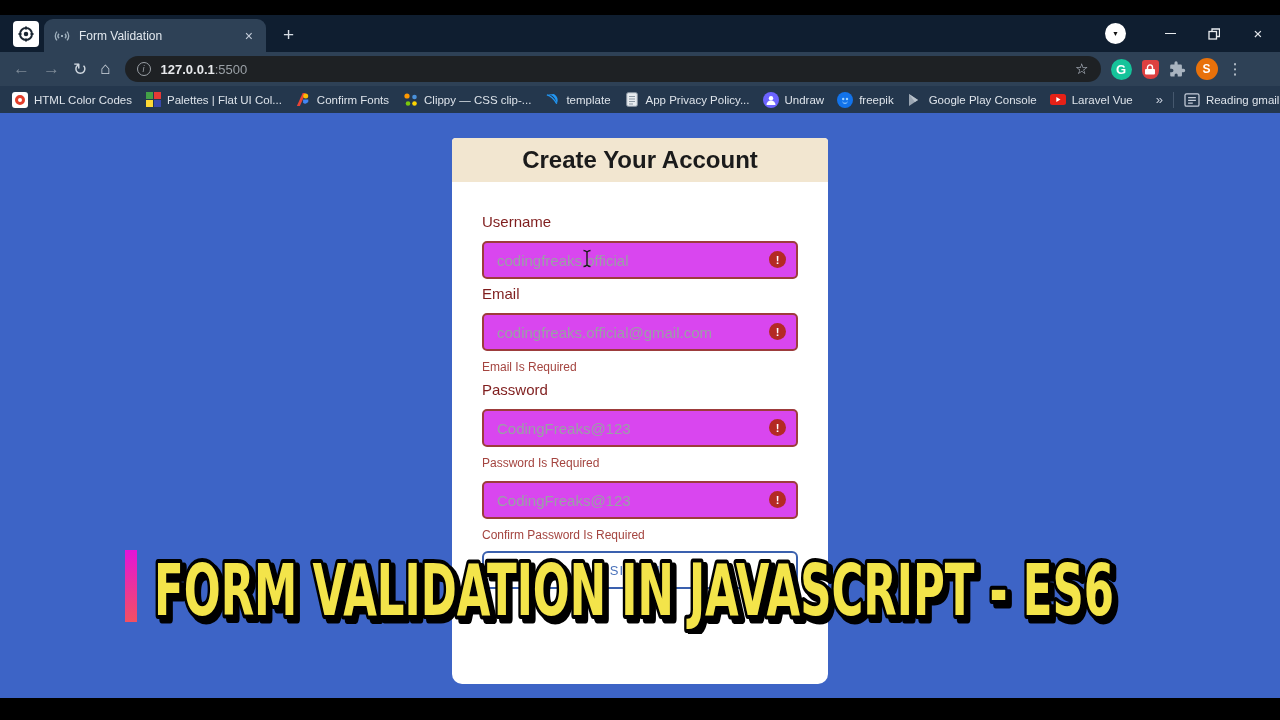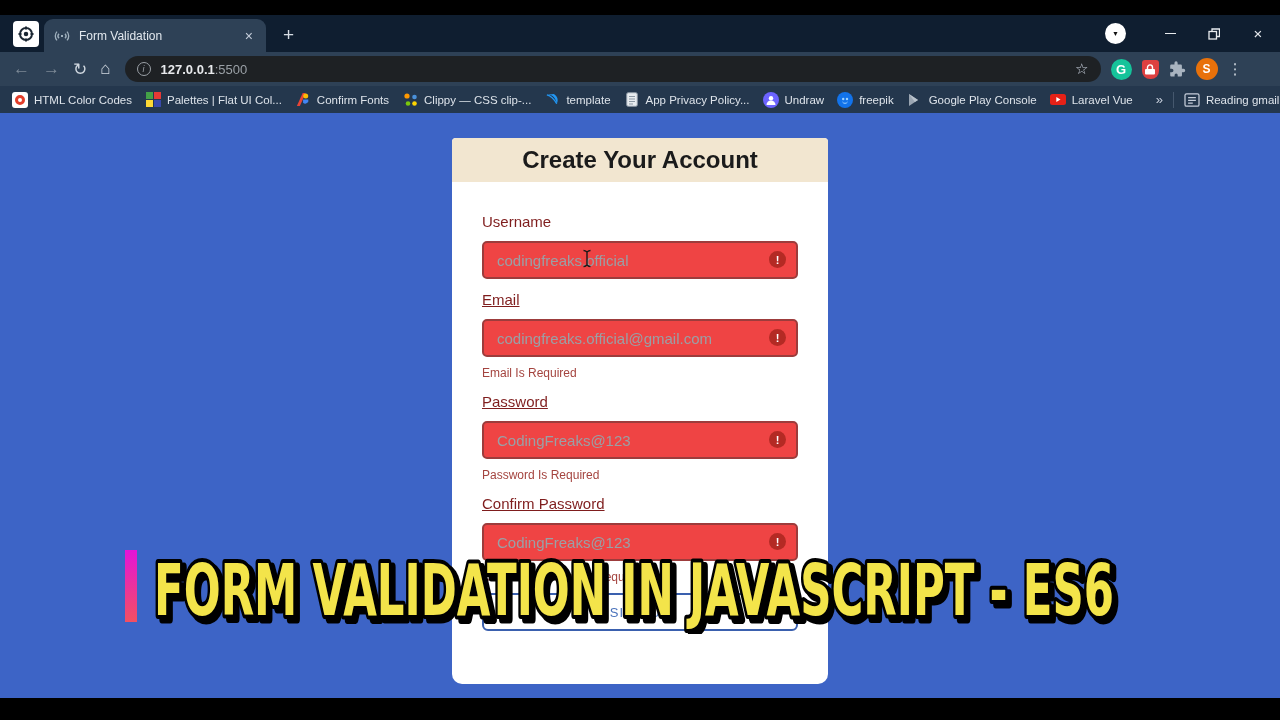--- a/index.html
+++ b/index.html
@@ -58,25 +58,25 @@
 
   
   #page { left:0; top:113px; width:1280px; height:585px; background:#3d64c6; }
   #card { position:absolute; left:452px; top:25px; width:376px; height:546px; background:#fff;
           border-radius:4px 4px 10px 10px; }
   #cardhead { height:44px; background:#f2e6d0; border-radius:4px 4px 0 0; display:flex;
               align-items:center; justify-content:center; font-size:24px; font-weight:bold;
               color:#1b1b1b; }
   .form { padding:0 30px; }
   .flabel { font-size:15px; color:#7f1d1d; line-height:19px; }
-  .mt1 { margin-top:30px; } .mtn { margin-top:11px;text-decoration:underline; }
+  .mt1 { margin-top:30px; } .mtn { margin-top:5px; }
   .iwrap { position:relative; margin-top:10px; }
   .iwrap input { width:100%; height:38px; border:2px solid #9d3c3c; border-radius:5px;
                  padding:0 40px 0 13px; font-size:15px; color:#333; outline:none;
-                 font-family:"Liberation Sans", sans-serif; background:#ef4444; }
+                 font-family:"Liberation Sans", sans-serif; background:#d946ef; }
   .iwrap input::placeholder { color:#9aa0a6; opacity:1; }
   .erric { position:absolute; right:12px; top:10px; width:17px; height:17px; border-radius:50%;
            background:#b42a24; color:#fff; font-size:11px; font-weight:bold; display:flex;
            align-items:center; justify-content:center; }
   .ferr { font-size:12px; color:#a4443f; margin-top:9px; line-height:15px; }
   .signup { display:block; width:100%; height:38px; margin-top:8px; background:#fff;
             border:2px solid #3a60ae; border-radius:6px; color:#4a72bb; font-size:13px;
             letter-spacing:1px; font-family:"Liberation Sans", sans-serif; }
   #cursor { position:absolute; left:582px; top:249px; }
 
@@ -287,21 +287,20 @@
         </div>
         <div class="ferr">Email Is Required</div>
 
         <div class="flabel mtn">Password</div>
         <div class="iwrap">
           <input type="text" placeholder="CodingFreaks@123" style="">
           <span class="erric">!</span>
         </div>
         <div class="ferr">Password Is Required</div>
 
-        <div class="flabel mtn">Confirm Password</div>
         <div class="iwrap">
           <input type="text" placeholder="CodingFreaks@123" style="">
           <span class="erric">!</span>
         </div>
         <div class="ferr">Confirm Password Is Required</div>
 
         <button class="signup">SIGN UP</button>
       </div>
     </div>
   </div>

